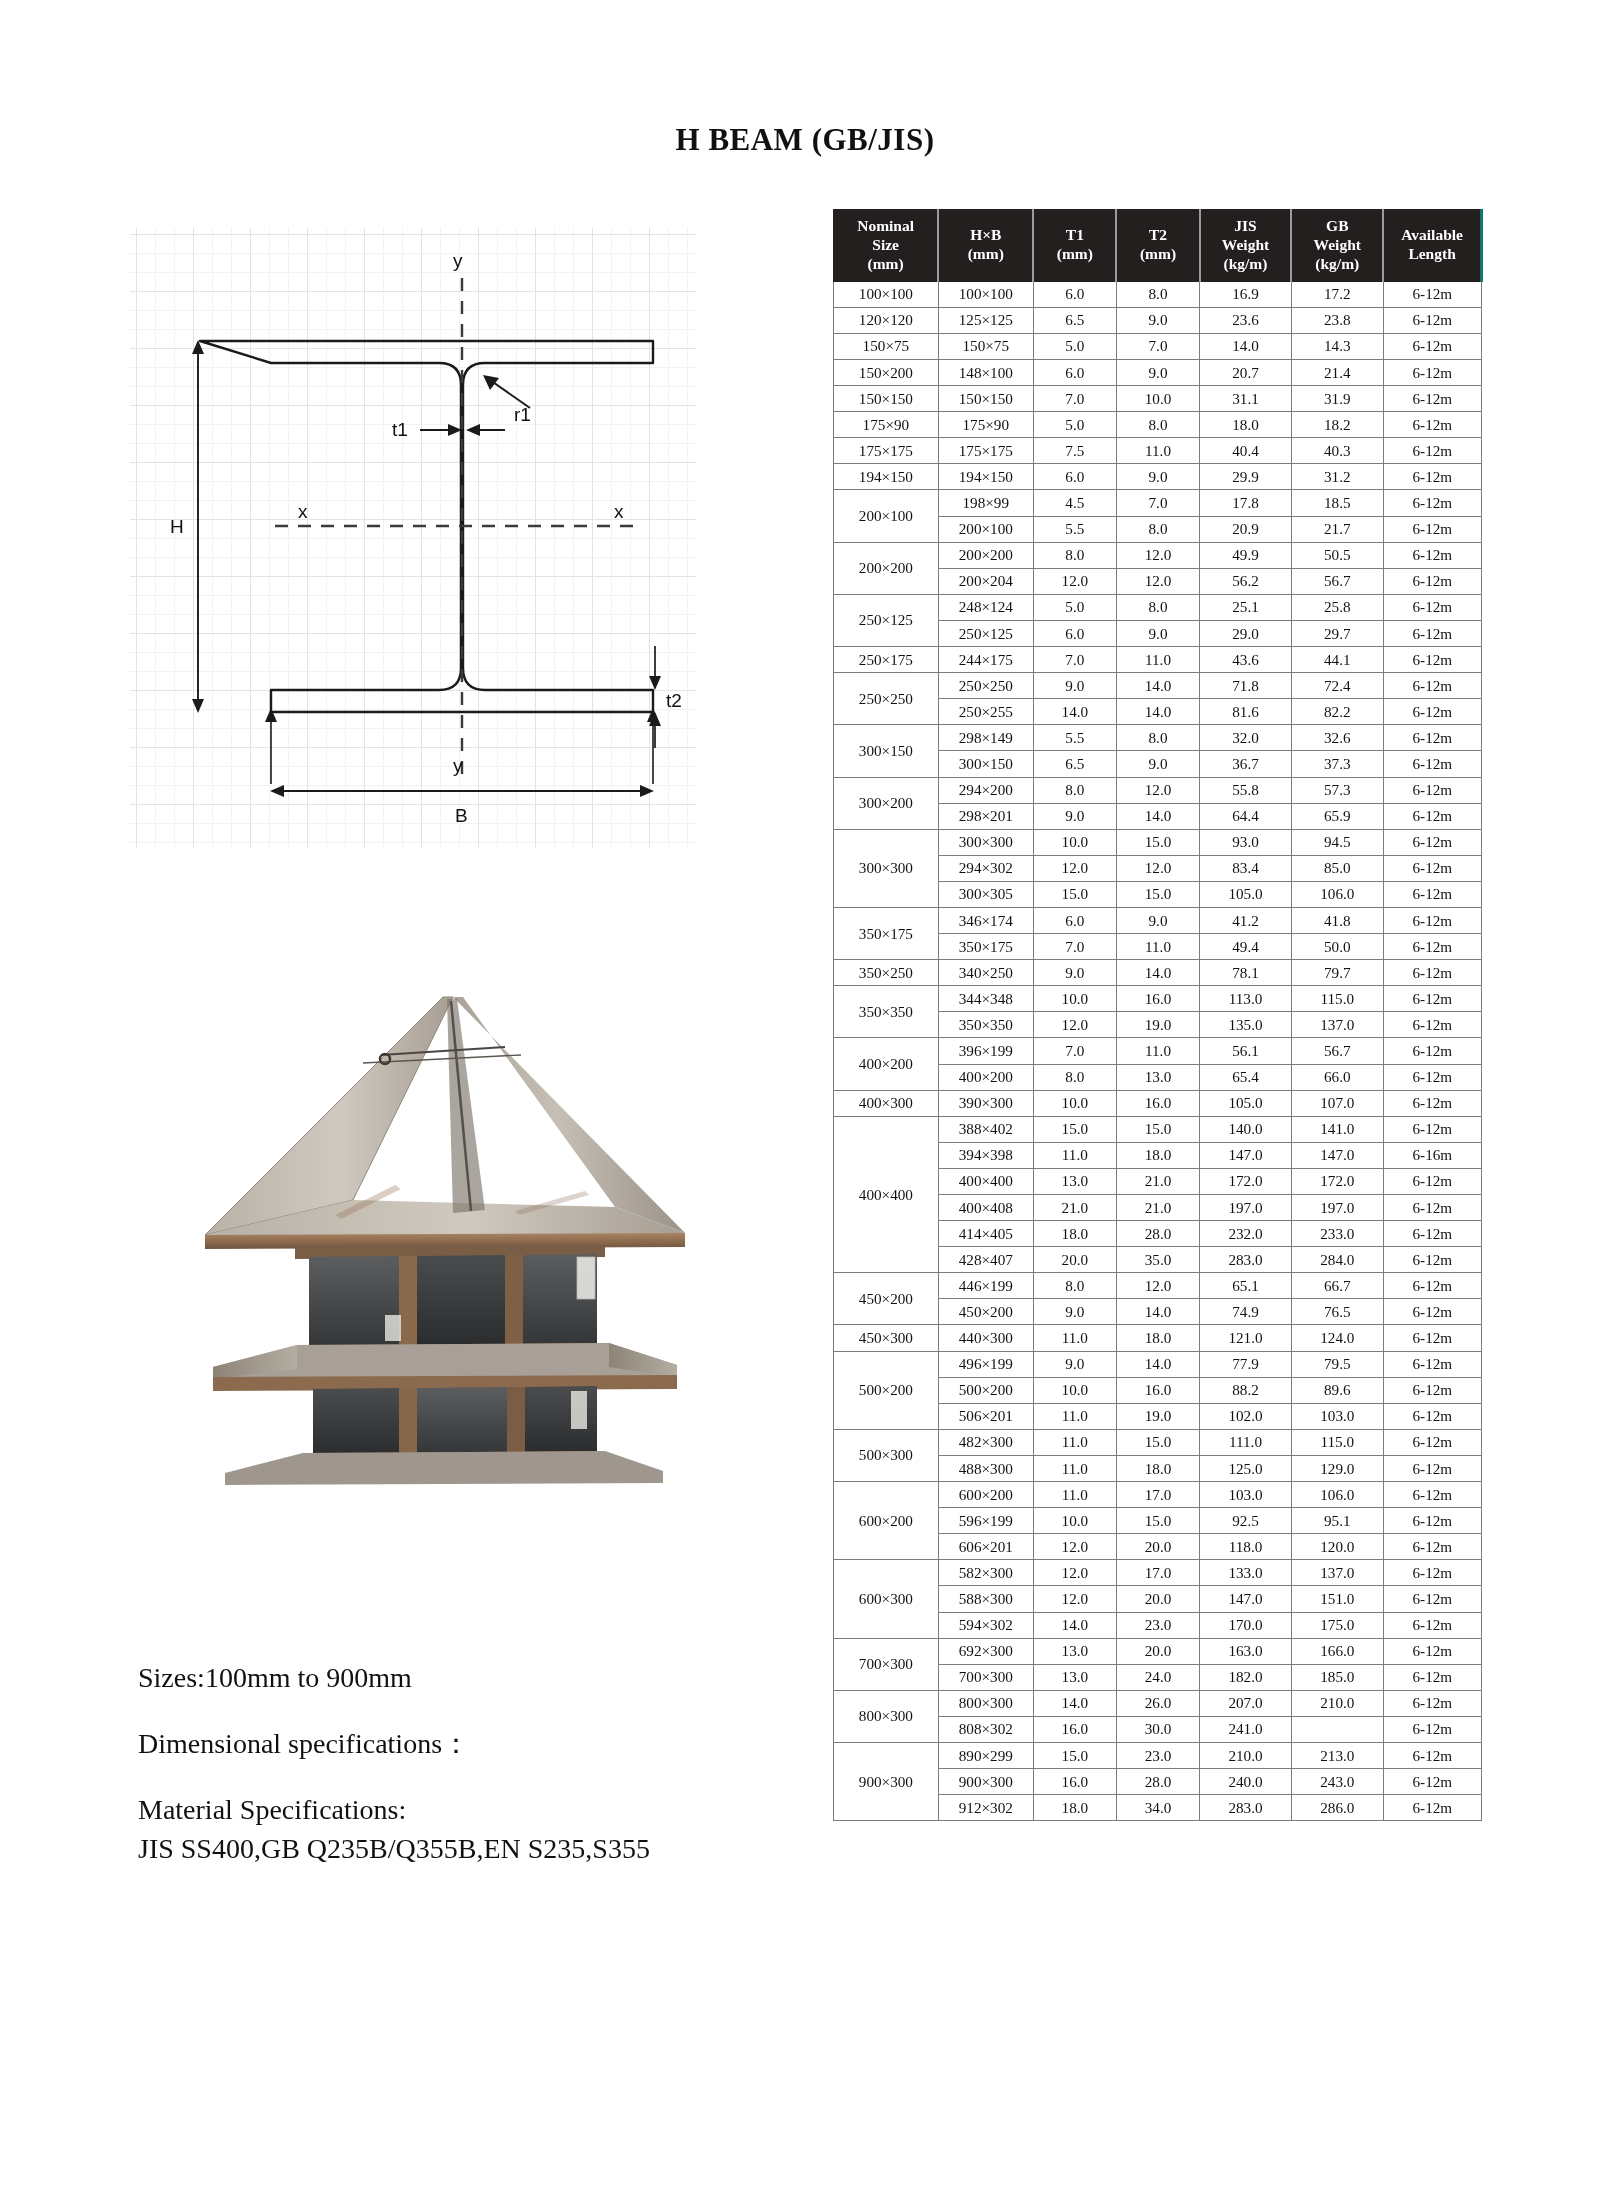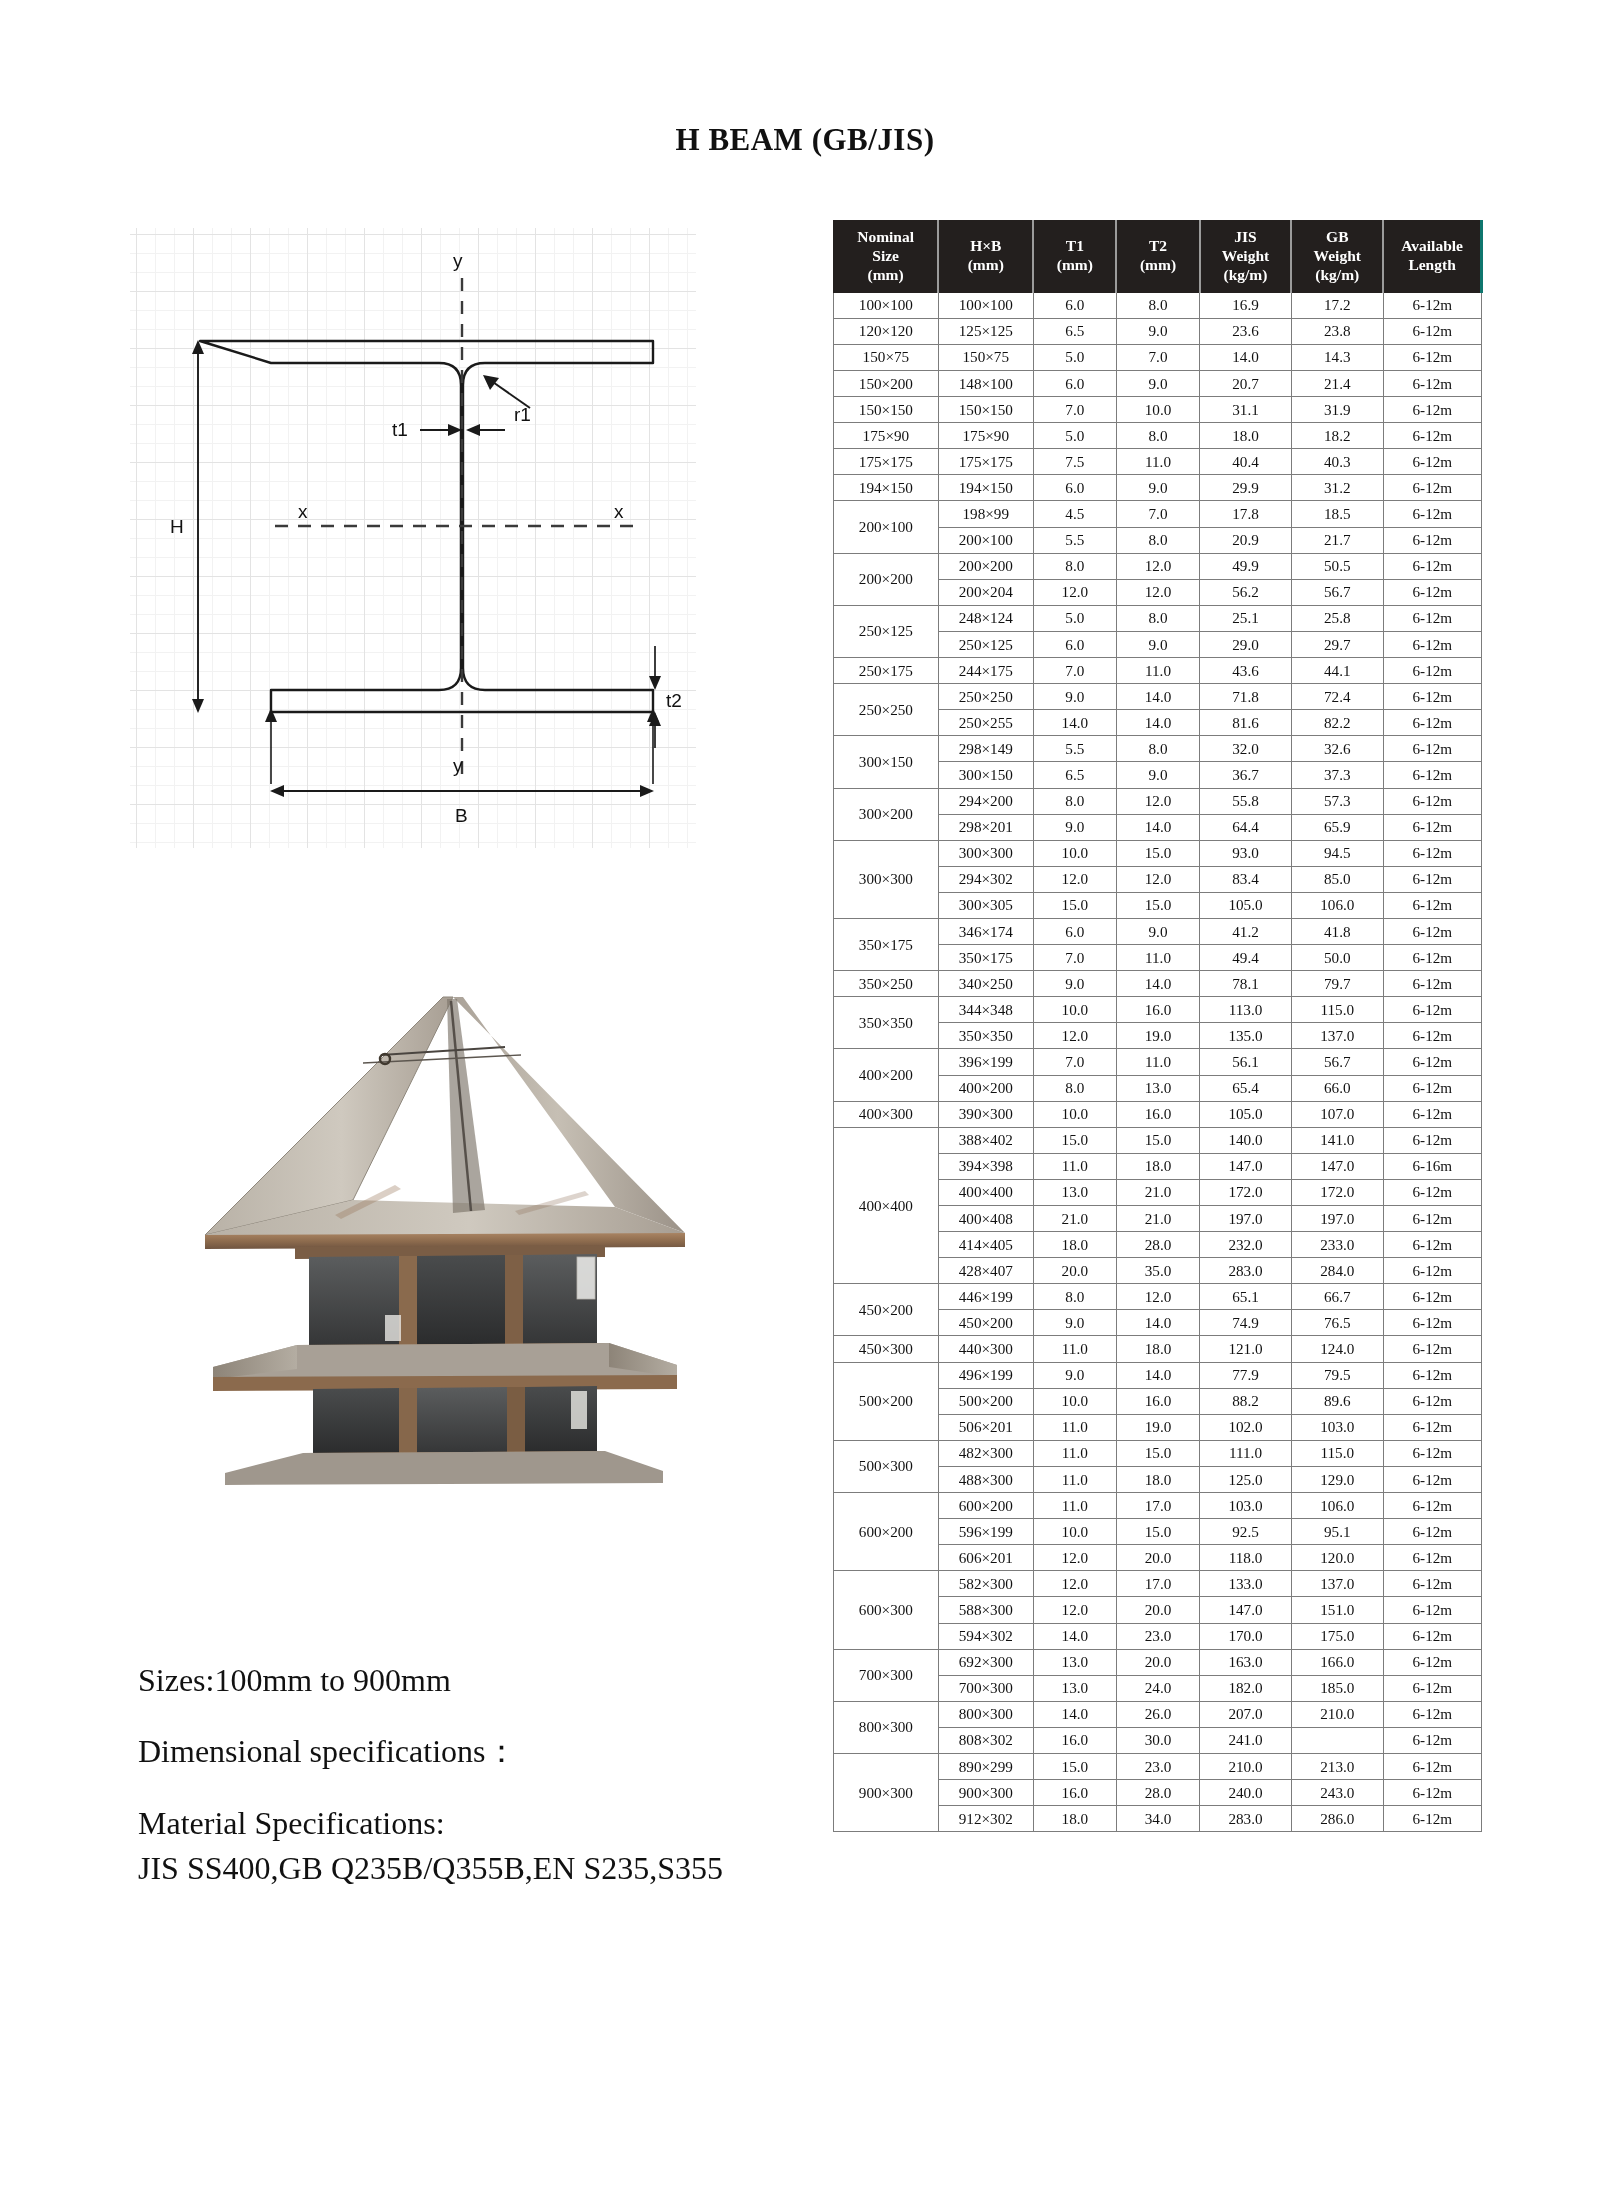--- a/index.html
+++ b/index.html
@@ -66,33 +66,33 @@
     width: 520px;
     height: 515px;
   }
 
   
   #spec-text {
     position: absolute;
     left: 138px;
     top: 1658px;
     width: 560px;
-    font-size: 32px;
+    font-size: 28px;
     line-height: 1.42;
     font-family: "Liberation Serif", "DejaVu Serif", serif;
   }
   #spec-text .blk { margin-bottom: 26px; }
   #spec-text .blk:last-child { margin-bottom: 18px; }
   #spec-text .ln { white-space: nowrap; }
 
   
   #spec-table-wrap {
     position: absolute;
     left: 833px;
-    top: 220px;
+    top: 209px;
     width: 517px;
   }
   table.spec {
     border-collapse: collapse;
     width: 650px;
     table-layout: fixed;
     font-family: "Liberation Serif", "DejaVu Serif", serif;
   }
   table.spec th, table.spec td {
     border: 1px solid #7c7c7c;

